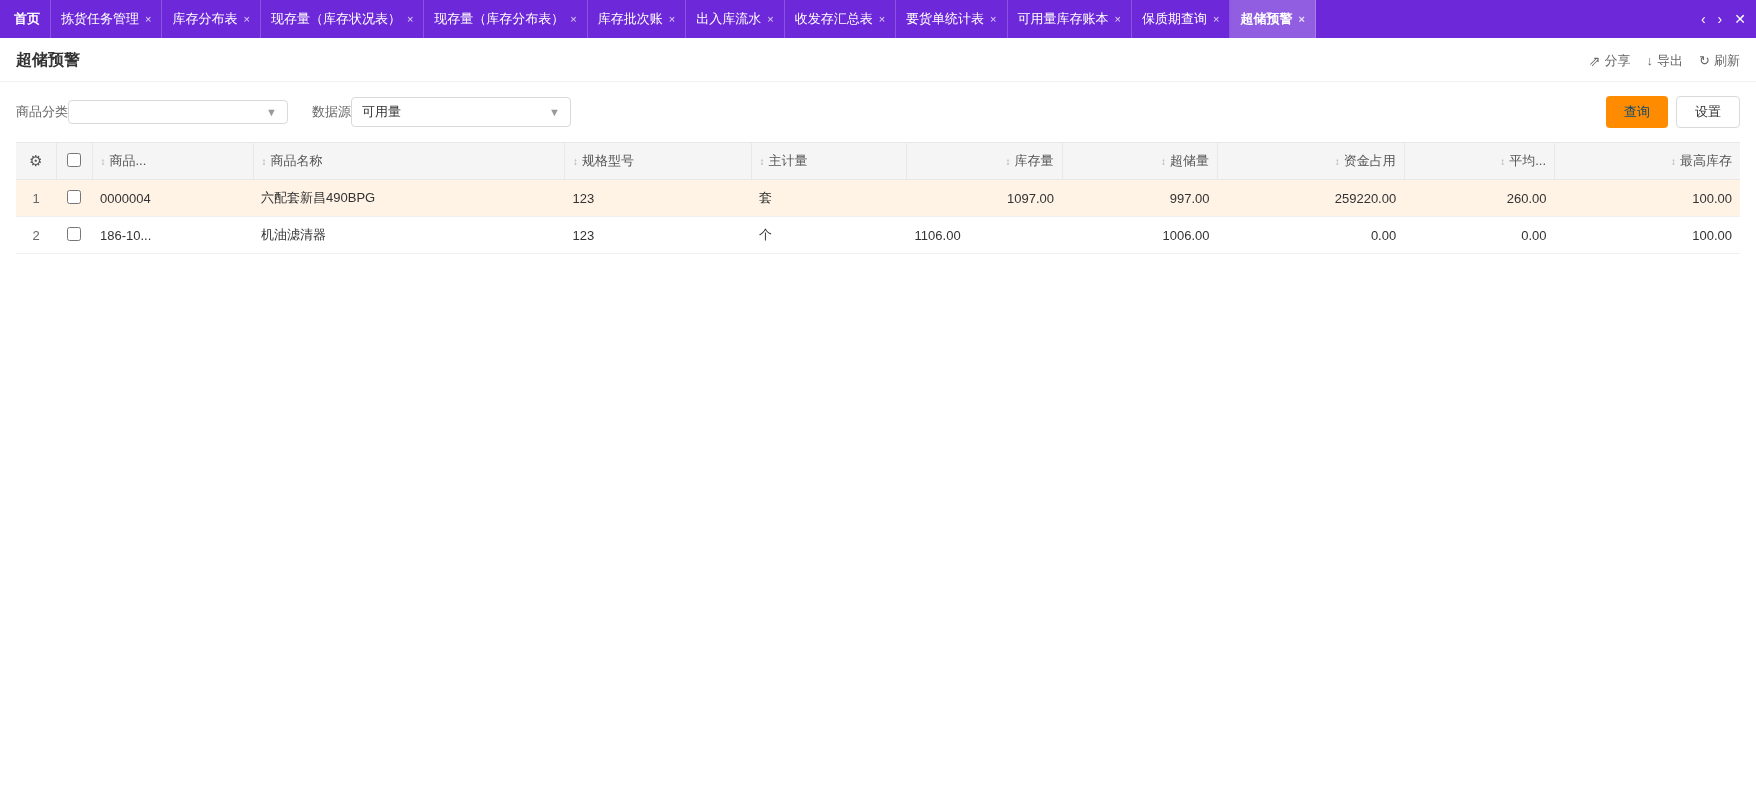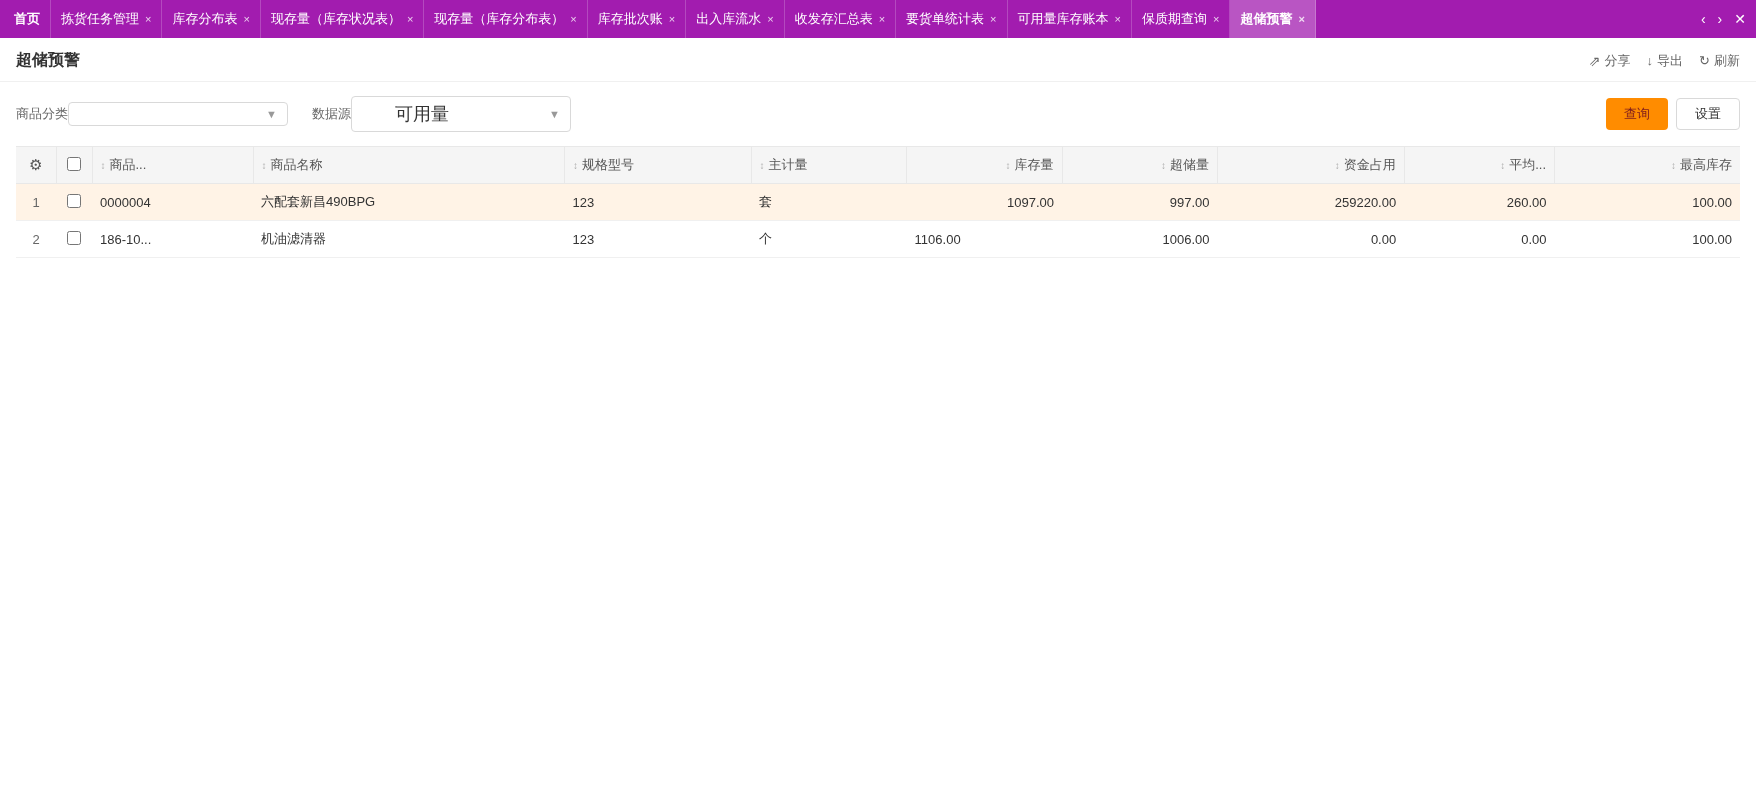--- a/index.html
+++ b/index.html
@@ -1,20 +1,20 @@
 <!DOCTYPE html>
 <html><head>
   <meta charset="utf-8">
   <style>
     * { box-sizing: border-box; margin: 0; padding: 0; }
     body { font-family: 'Microsoft YaHei', Arial, sans-serif; font-size: 13px; background: #f5f5f5; color: #333; }
 
     
     .top-nav {
-      background: #a21caf;
+      background: #6d28d9;
       display: flex;
       align-items: center;
       height: 38px;
       padding: 0 4px;
       overflow: hidden;
     }
     .nav-tab {
       display: flex;
       align-items: center;
       padding: 0 10px;
@@ -103,31 +103,31 @@
       display: flex;
       align-items: center;
       border: 1px solid #d9d9d9;
       border-radius: 4px;
       padding: 5px 10px;
       min-width: 220px;
       cursor: pointer;
       background: #fff;
       justify-content: space-between;
     }
-    .filter-select-text { color: #333; font-size: 18px; margin-left: 33px; }
+    .filter-select-text { color: #333; font-size: 13px; }
     .filter-select-arrow { color: #999; font-size: 11px; }
 
     .filter-actions {
       margin-left: auto;
       display: flex;
       gap: 8px;
     }
     .btn-query {
       background: #ff8c00;
-      color: #7f1d1d;
+      color: #0c4a6e;
       border: none;
       border-radius: 4px;
       padding: 6px 18px;
       cursor: pointer;
       font-size: 13px;
     }
     .btn-settings {
       background: #fff;
       color: #333;
       border: 1px solid #d9d9d9;

